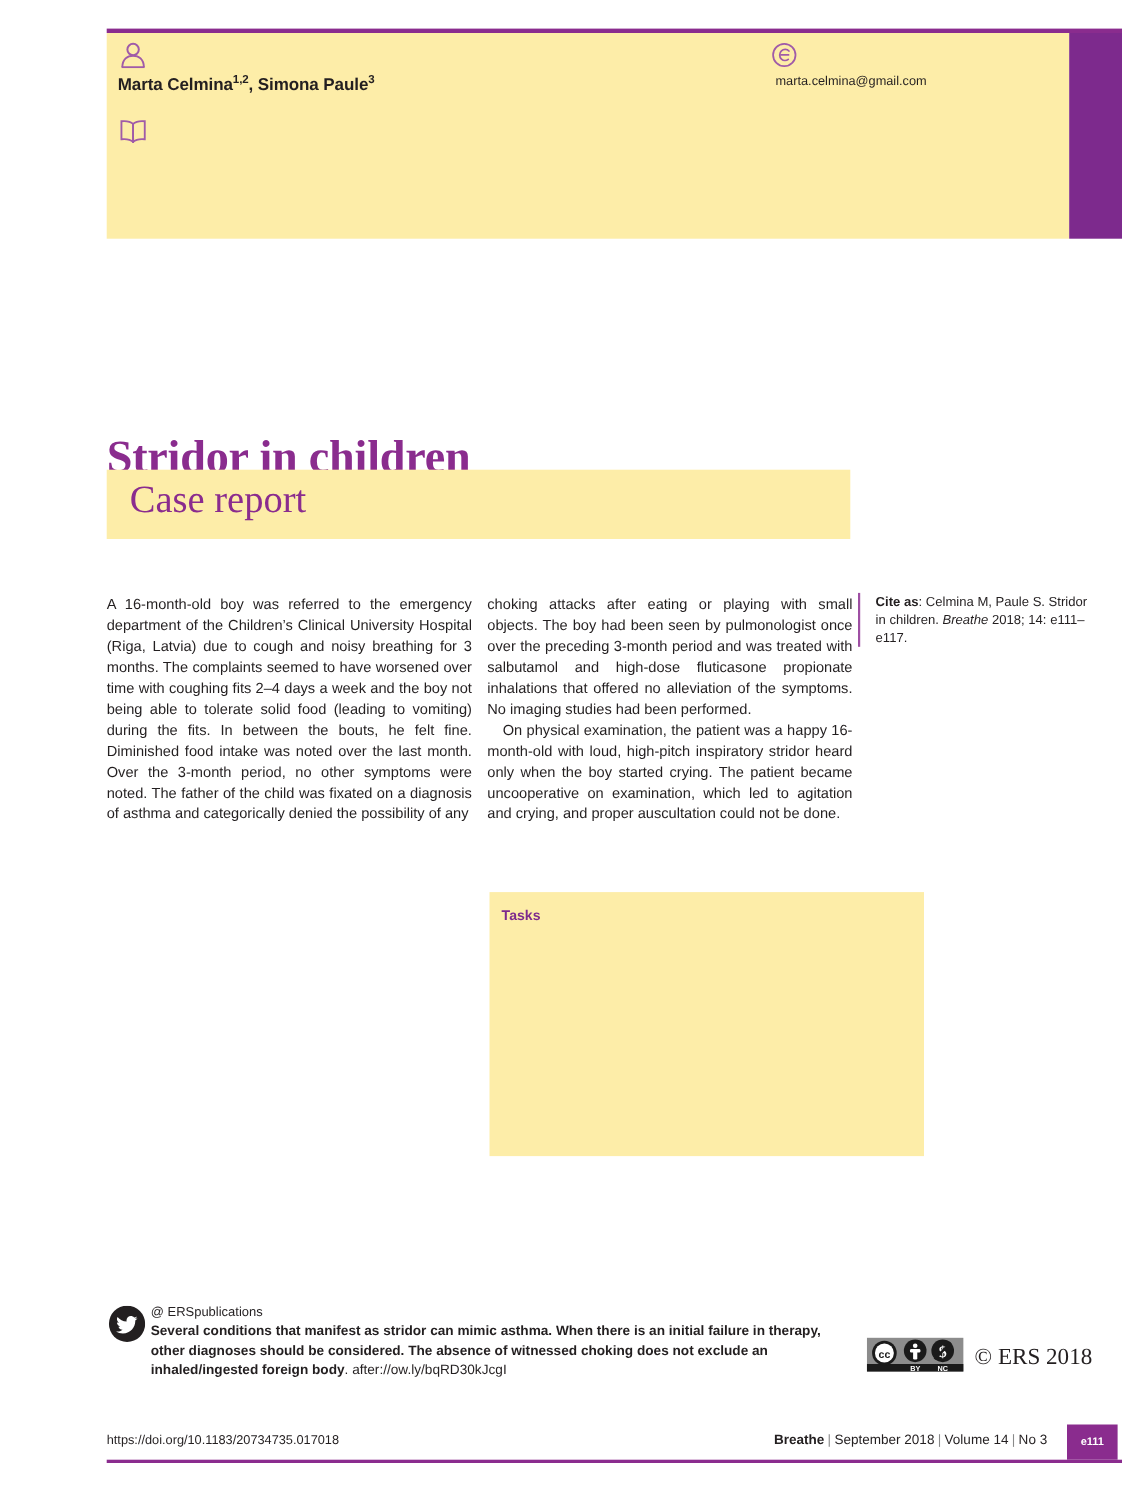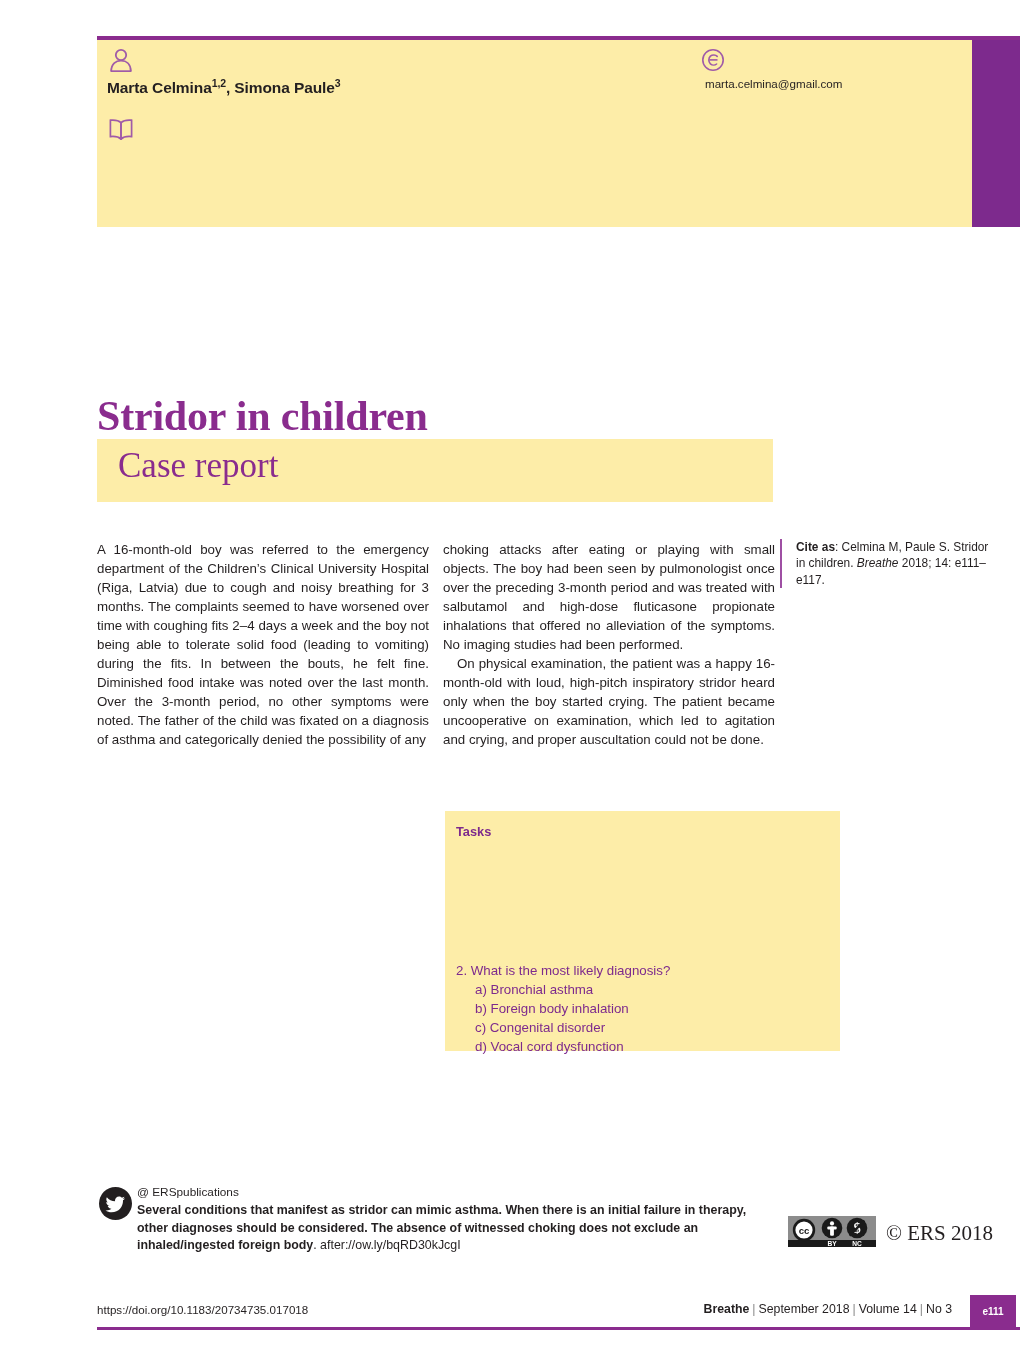--- a/index.html
+++ b/index.html
@@ -16,21 +16,20 @@
     overflow: hidden;
   }
 
   
   #header-band {
     position: absolute;
     left: 97px;
     top: 26px;
     width: 923px;
     height: 139px;
-    margin-top: 10px;
   }
   #header-rule {
     position: absolute;
     left: 0;
     top: 0;
     width: 923px;
     height: 4px;
     background: #8a2c8e;
   }
   #header-yellow {
@@ -94,21 +93,20 @@
     color: #8a2c8e;
     letter-spacing: -0.2px;
   }
   #section-banner {
     position: absolute;
     left: 97px;
     top: 427px;
     width: 676px;
     height: 63px;
     background: #fdeda8;
-    margin-top: 12px;
   }
   #section-banner-label {
     position: absolute;
     left: 21px;
     top: 7px;
     font-family: "Liberation Serif", serif;
     font-size: 35px;
     color: #8a2c8e;
   }
 
@@ -323,27 +321,20 @@
 </div>
 
 <div id="cite-as">
   <span class="cite-label">Cite as</span><span>: Celmina M, Paule S. Stridor in children. </span><span class="cite-journal">Breathe</span><span> 2018; 14: e111–e117.</span>
 </div>
 
 <div id="tasks-box">
   <div id="tasks-heading">Tasks</div>
 
 
-  <div class="task-group" id="task-group-2">
-    <div class="task-q">2. What is the most likely diagnosis?</div>
-    <div class="task-opt">a) Bronchial asthma</div>
-    <div class="task-opt">b) Foreign body inhalation</div>
-    <div class="task-opt">c) Congenital disorder</div>
-    <div class="task-opt">d) Vocal cord dysfunction</div>
-  </div>
 </div>
 
 <div id="social-block">
   <span id="twitter-icon">
     <svg width="33" height="33" viewBox="0 0 33 33">
       <circle cx="16.5" cy="16.5" r="16.5" fill="#231f20"></circle>
       <path d="M26 11.3c-0.7 0.3-1.5 0.55-2.3 0.65c0.83-0.5 1.46-1.28 1.76-2.22
                c-0.78 0.46-1.63 0.79-2.54 0.97c-0.73-0.78-1.77-1.27-2.92-1.27
                c-2.21 0-4 1.79-4 4c0 0.31 0.03 0.62 0.1 0.91
                c-3.32-0.17-6.27-1.76-8.24-4.18c-0.34 0.59-0.54 1.28-0.54 2.01

